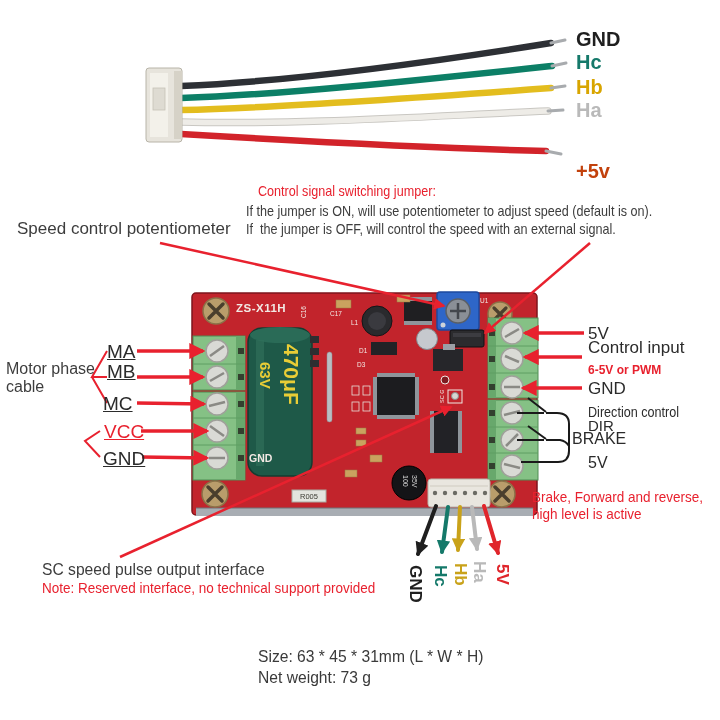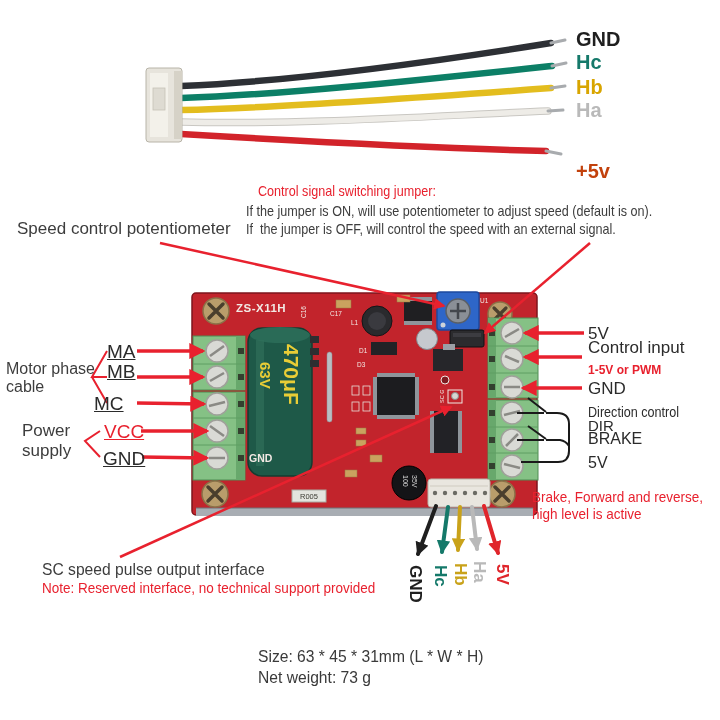--- a/index.html
+++ b/index.html
@@ -323,32 +323,31 @@
 
 <div class="lbl f15 red sx84" style="left:258px; top:182px">Control signal switching jumper:</div>
 <div class="lbl f15 sx84" style="left:246px; top:202px">If the jumper is ON, will use potentiometer to adjust speed (default is on).</div>
 <div class="lbl f15 sx84" style="left:246px; top:220px">If  the jumper is OFF, will control the speed with an external signal.</div>
 
 <div class="lbl f17" style="left:17px; top:219px">Speed control potentiometer</div>
 
 <div class="lbl f16" style="left:6px; top:360px; width:92px; white-space:normal">Motor phase cable</div>
 <div class="lbl f19 dark" style="left:107px; top:341px">MA</div>
 <div class="lbl f19 dark" style="left:107px; top:361px">MB</div>
-<div class="lbl f19 dark" style="left:94px; top:393px">MC</div>
-<div class="lbl f17" style="left:22px; top:421px; width:64px; white-space:normal">Power supply</div>
+<div class="lbl f19 dark" style="left:103px; top:393px">MC</div>
 <div class="lbl f19 red" style="left:104px; top:421px">VCC</div>
 <div class="lbl f19 dark" style="left:103px; top:448px">GND</div>
 
 <div class="lbl f17 dark" style="left:588px; top:324px">5V</div>
 <div class="lbl f17 dark" style="left:588px; top:338px">Control input</div>
-<div class="lbl f12 red b" style="left:588px; top:364px">1-5V or PWM</div>
+<div class="lbl f12 red b" style="left:588px; top:364px">6-5V or PWM</div>
 <div class="lbl f17 dark" style="left:588px; top:379px">GND</div>
 <div class="lbl f15 dark sx84" style="left:588px; top:403px">Direction control</div>
 <div class="lbl f15 dark" style="left:588px; top:417px">DIR</div>
-<div class="lbl f16 dark" style="left:588px; top:430px">BRAKE</div>
+<div class="lbl f16 dark" style="left:572px; top:430px">BRAKE</div>
 <div class="lbl f16 dark" style="left:588px; top:454px">5V</div>
 
 <div class="lbl f15 red sx90" style="left:532px; top:488px">Brake, Forward and reverse,</div>
 <div class="lbl f15 red sx90" style="left:532px; top:505px">high level is active</div>
 
 <div class="lbl f17 sx92" style="left:42px; top:560px">SC speed pulse output interface</div>
 <div class="lbl f15 red sx90" style="left:42px; top:579px">Note: Reserved interface, no technical support provided</div>
 
 <div class="lbl f17 rot90 b" style="left: 425px; top: 565px; color: rgb(31, 31, 31);">GND</div>
 <div class="lbl f17 rot90 b" style="left: 450px; top: 565px; color: rgb(21, 121, 106);">Hc</div>

